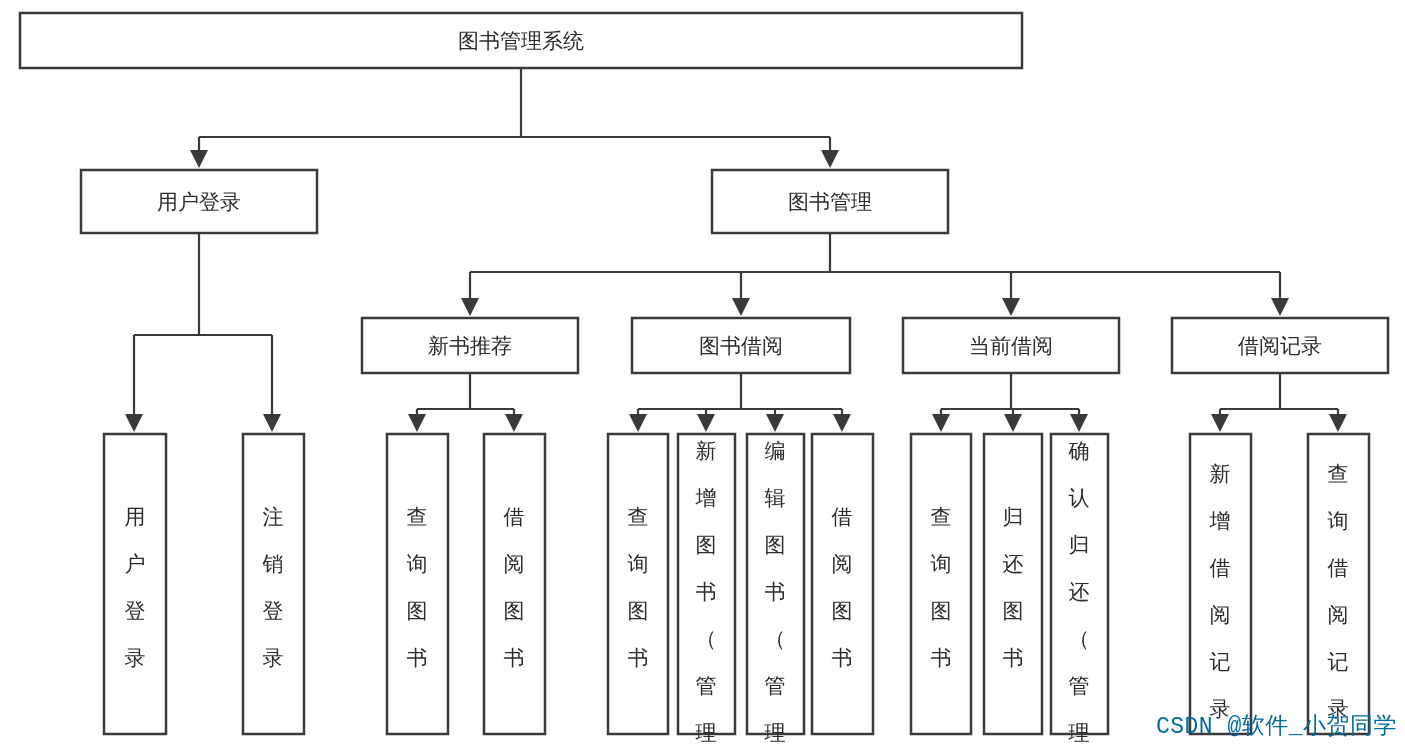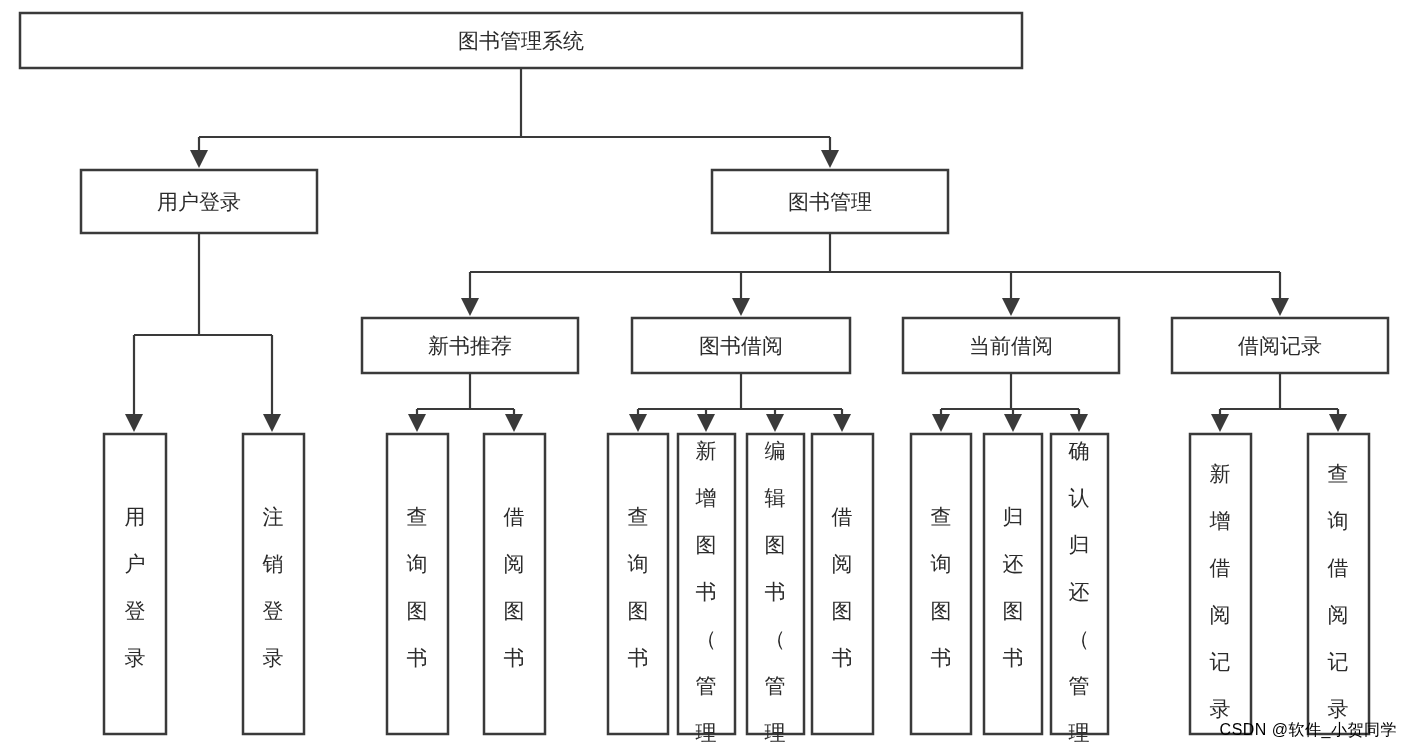--- a/index.html
+++ b/index.html
@@ -46,23 +46,23 @@
     fill: none;
   }
   .arrow-head {
     fill: #3a3a3a;
     stroke: none;
   }
   .watermark {
     position: absolute;
     right: 8px;
     bottom: 6px;
-    font-family: Liberation Sans, sans-serif;
-    font-size: 16px;
-    color: #000000;
+    font-family: Liberation Mono, monospace;
+    font-size: 23px;
+    color: #0369a1;
     letter-spacing: 0.5px;
     white-space: nowrap;
     pointer-events: none;
     user-select: none;
   }
 </style>
 </head>
 <body>
 
 <svg id="diagram" viewBox="0 0 1405 747">

